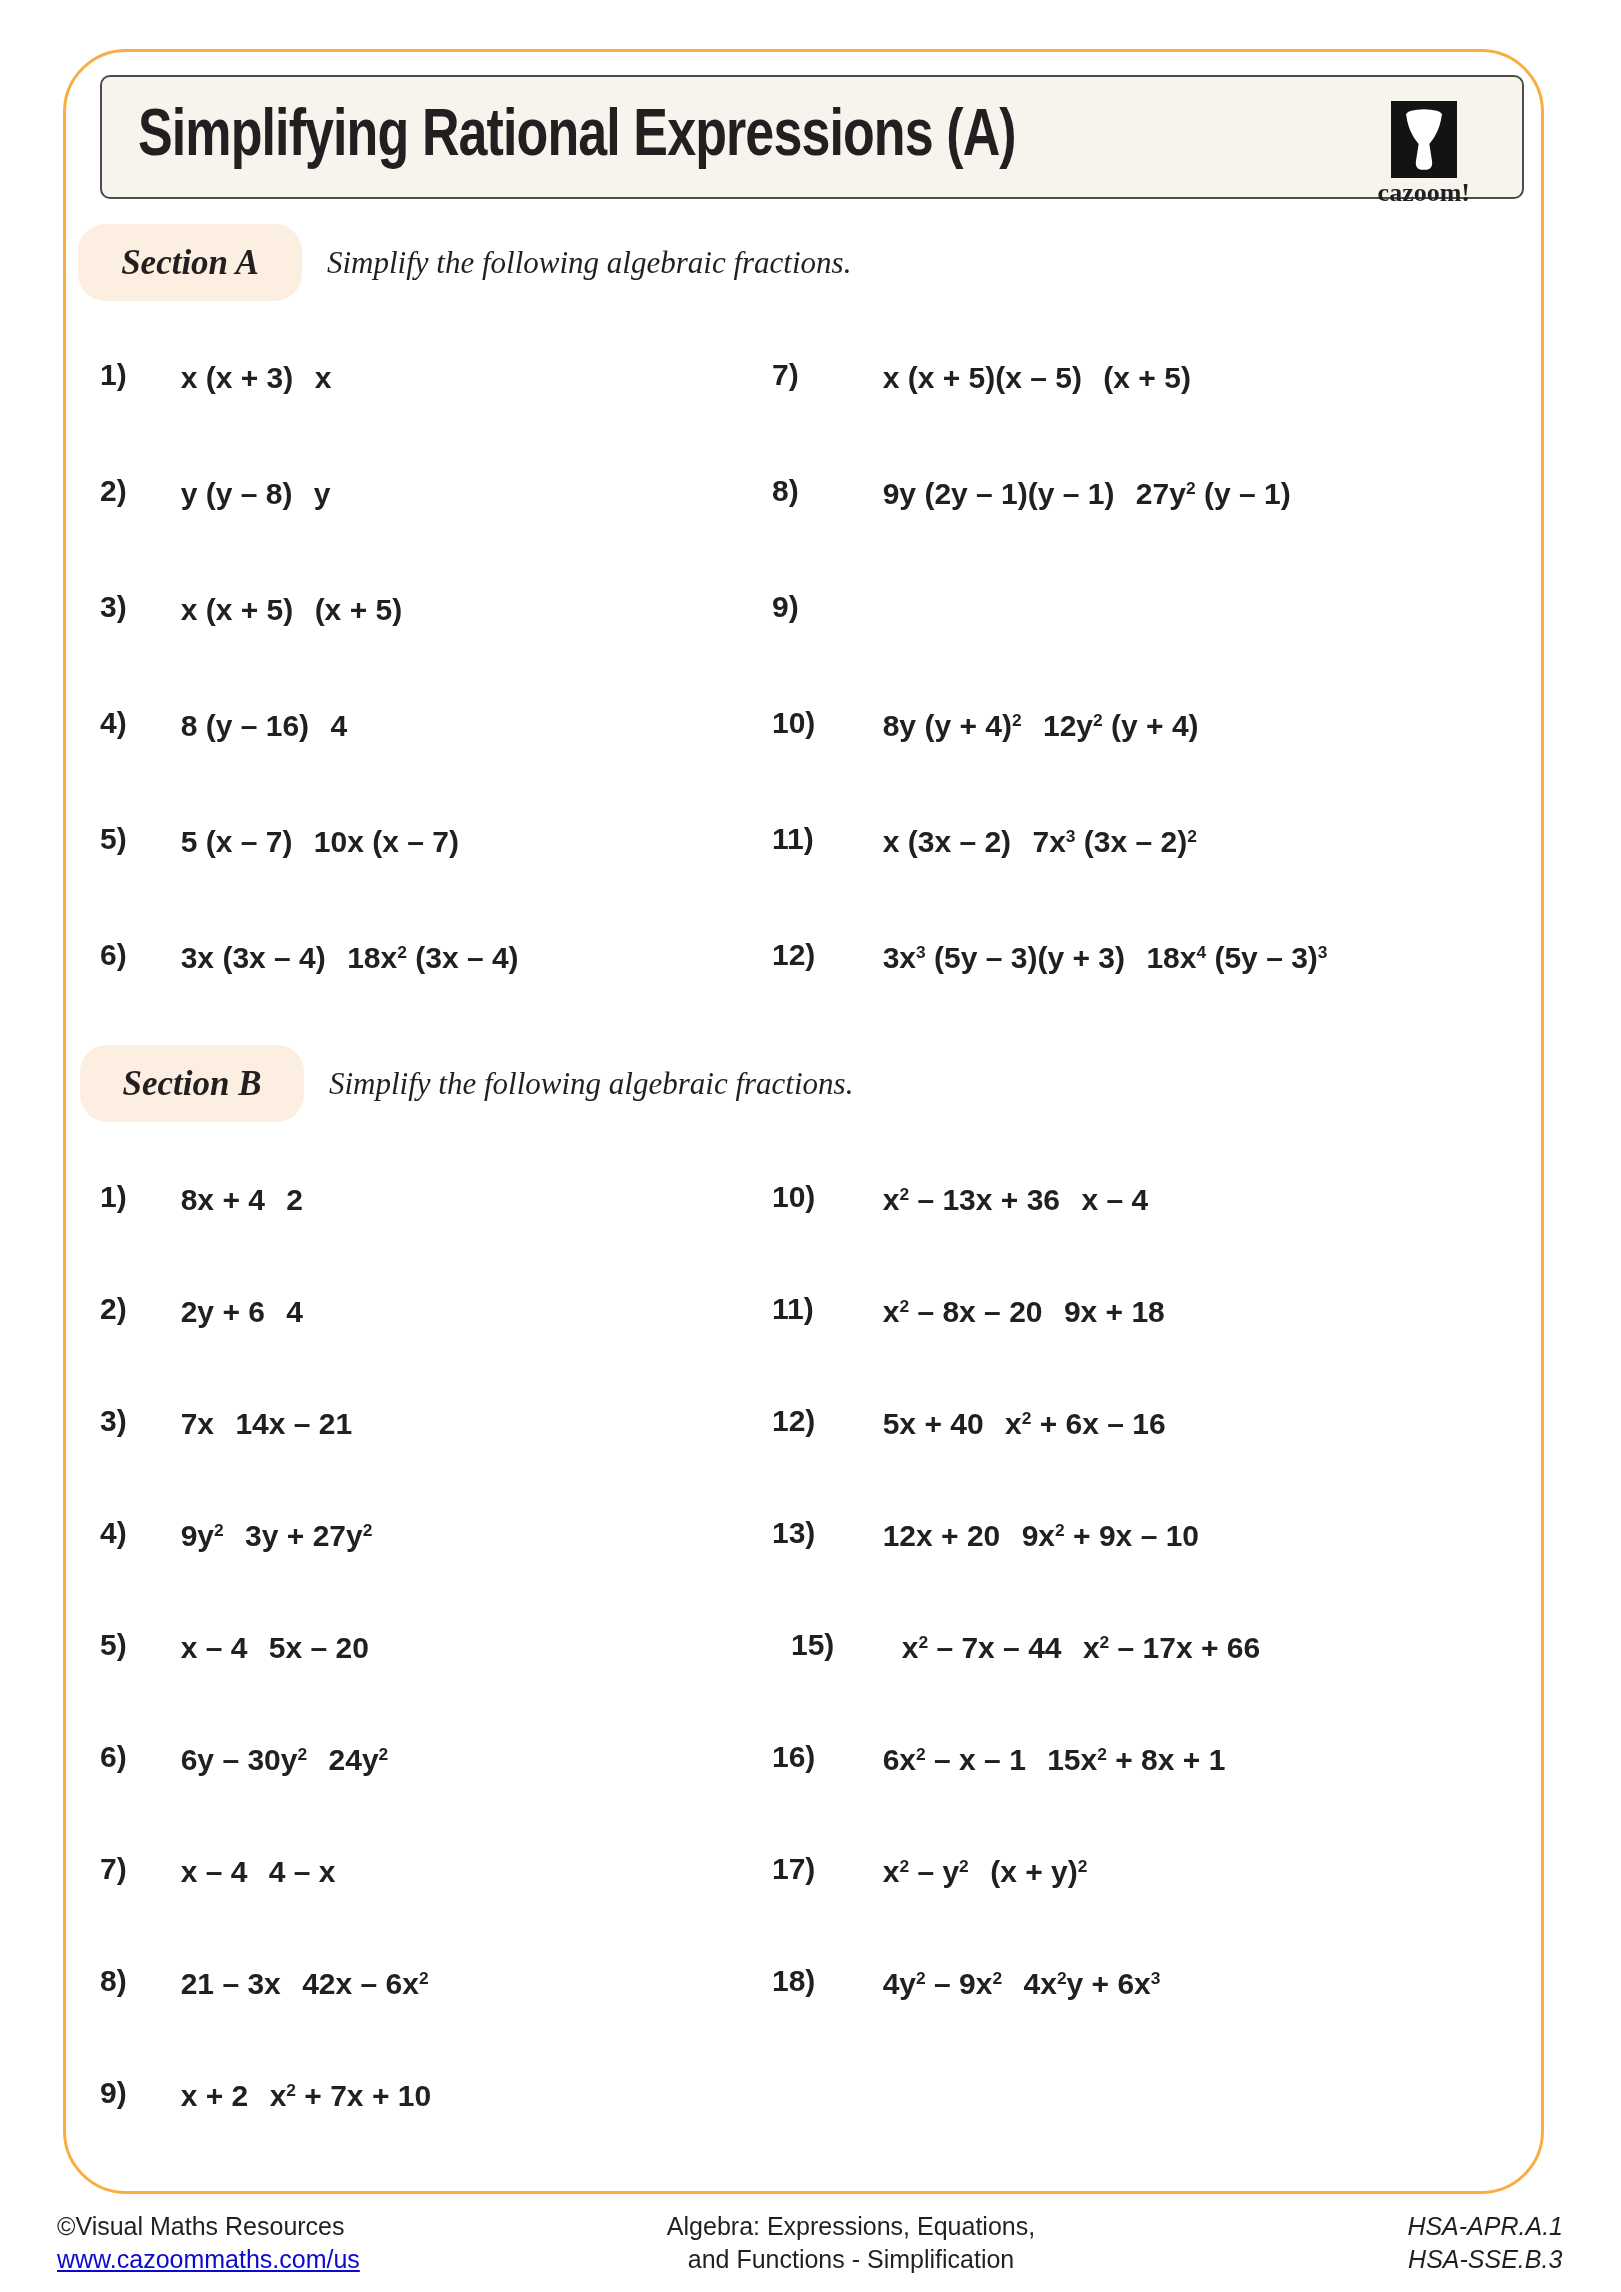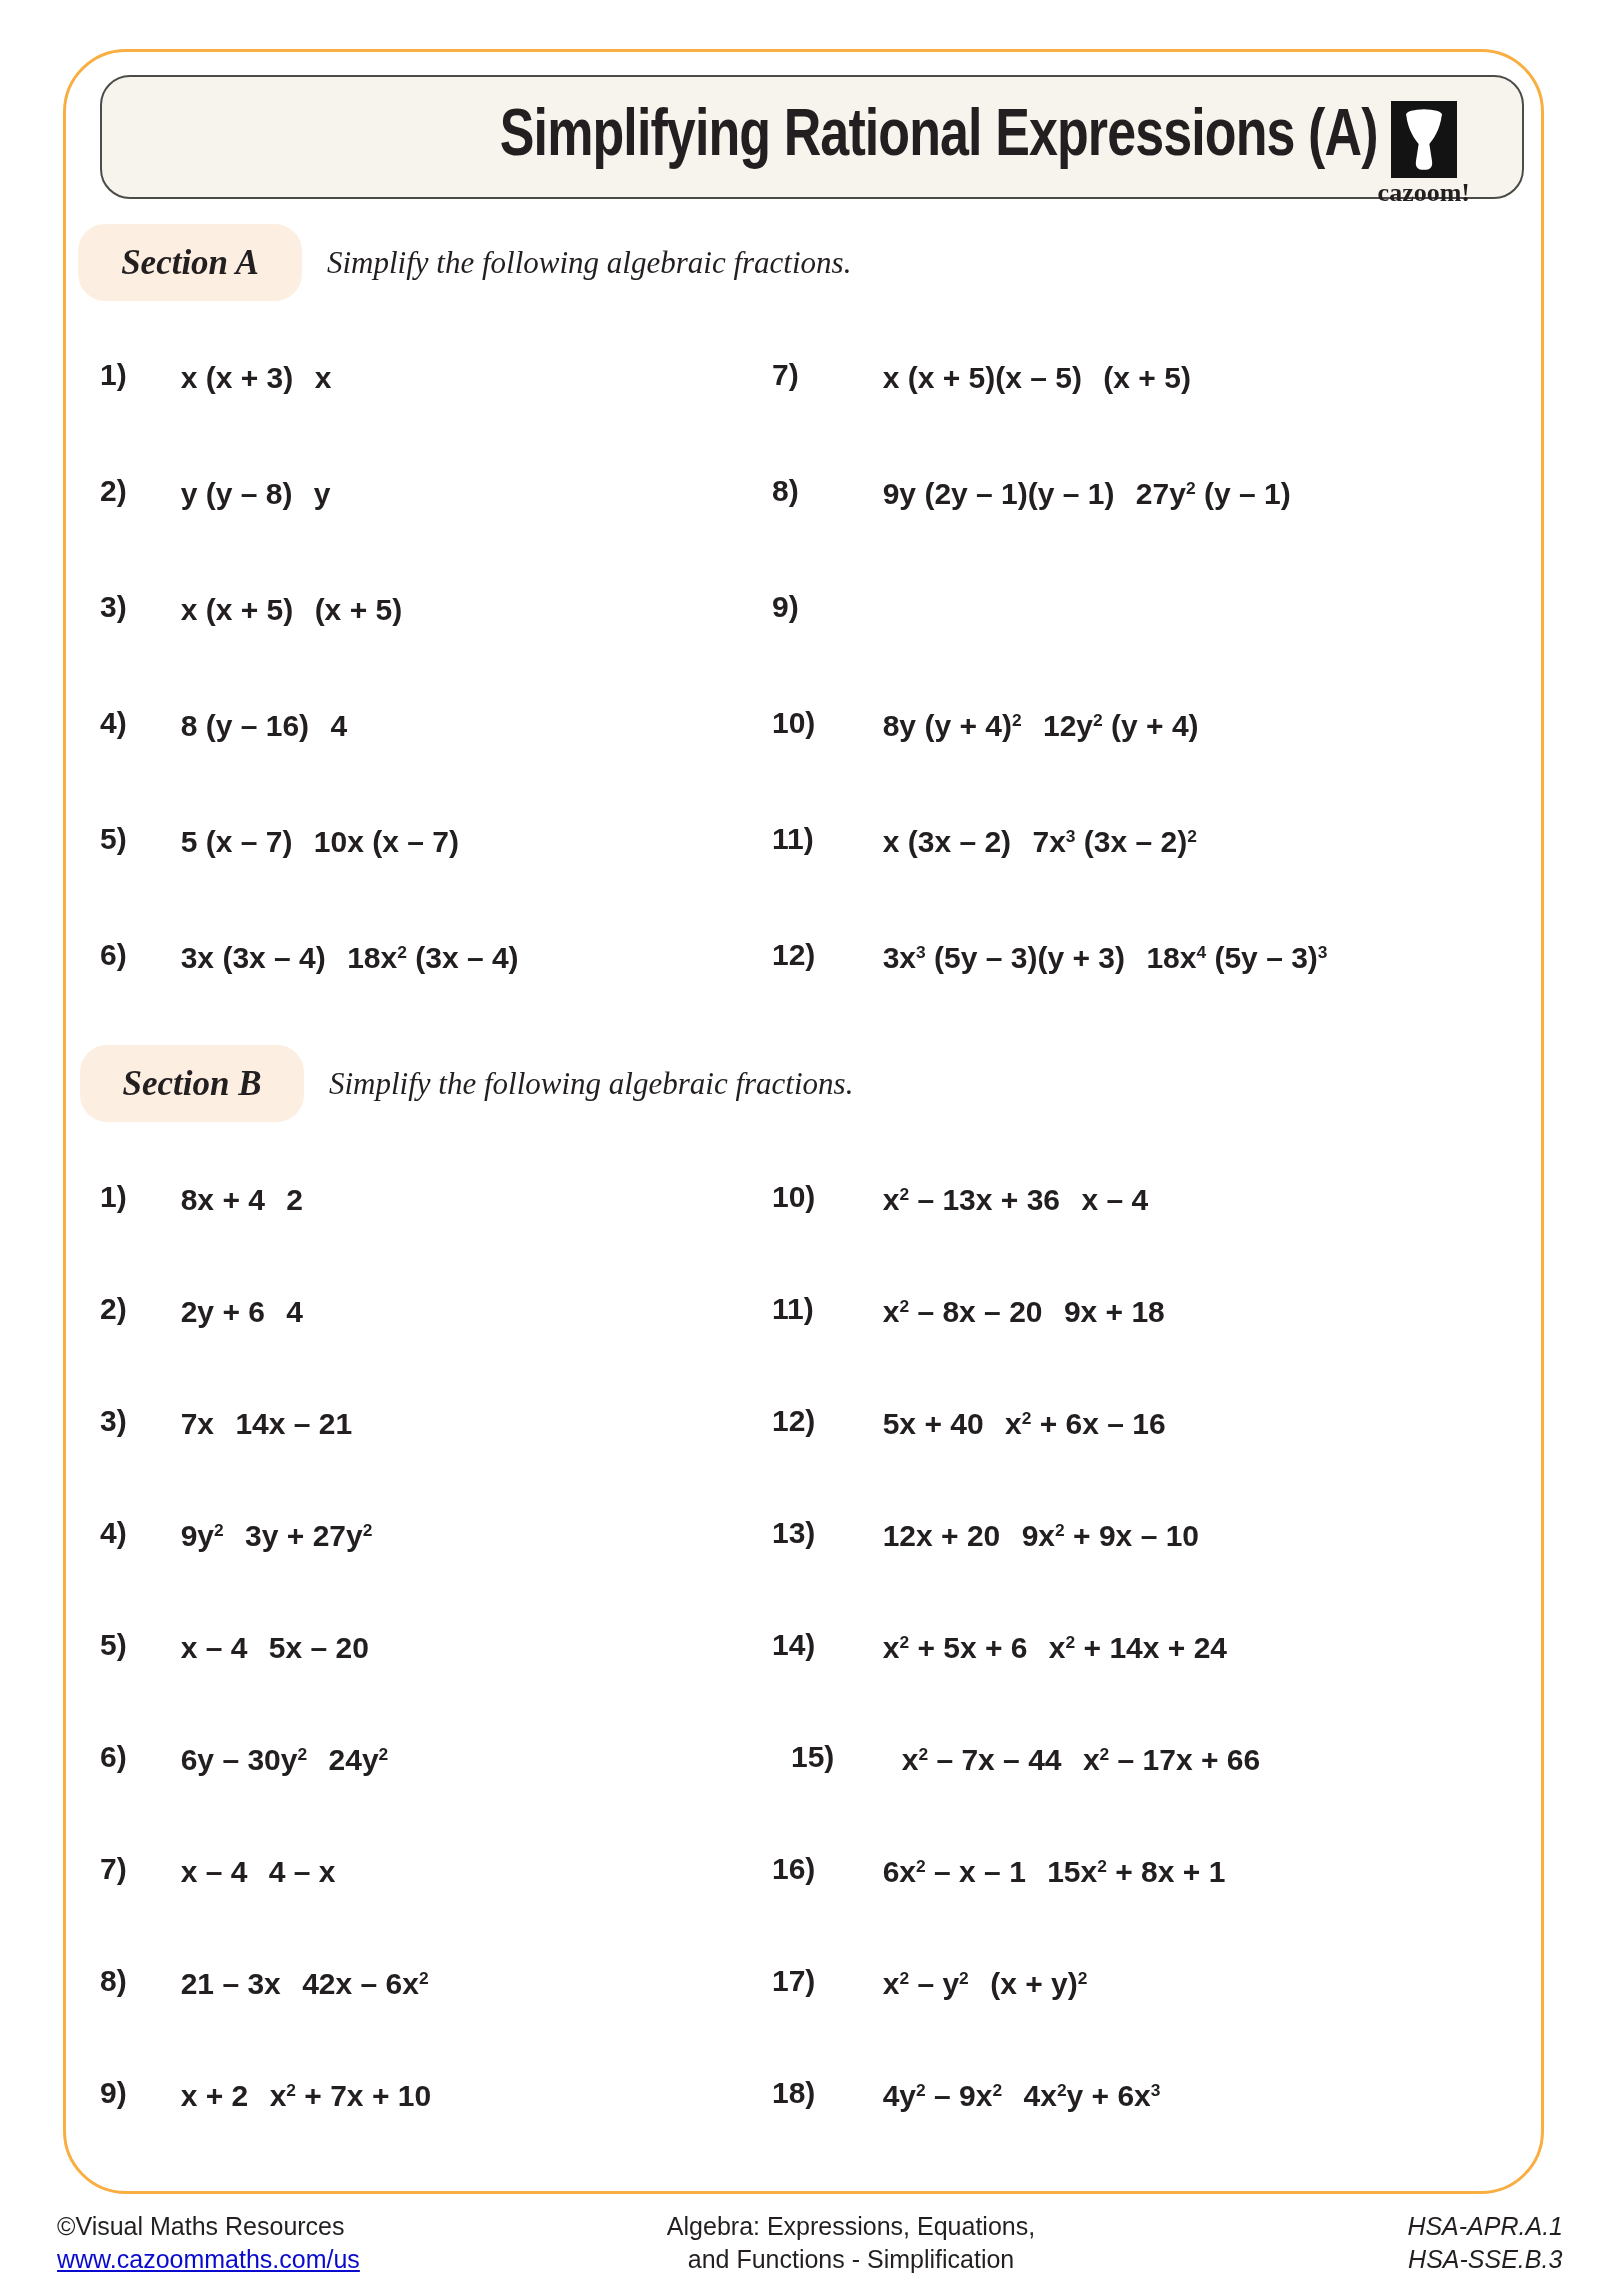--- a/index.html
+++ b/index.html
@@ -19,22 +19,22 @@
   }
   .page{position:relative;width:1622px;height:2293px;overflow:hidden;}
 
   .frame{
     position:absolute;left:63px;top:49px;width:1481px;height:2145px;
     border:3.6px solid var(--frame_orange);border-radius:63px;box-sizing:border-box;
   }
 
   .titlebar{
     position:absolute;left:100px;top:75px;width:1424px;height:124px;box-sizing:border-box;
-    background:var(--panel_cream);border:2.7px solid var(--border_gray);border-radius:30px;
-    display:flex;align-items:center;justify-content:flex-end;padding:0 27px 10px 36px;
+    background:var(--panel_cream);border:2.7px solid var(--border_gray);border-radius:10px;
+    display:flex;align-items:center;justify-content:space-between;padding:0 27px 10px 36px;
   }
   .title{
     font-size:52px;font-weight:bold;letter-spacing:-0.9px;white-space:nowrap;
     transform:scaleY(1.28);transform-origin:left center;
   }
   .logo{display:flex;flex-direction:column;align-items:center;margin-right:25px;margin-top:45px;}
   .logo-mark{width:66px;height:77px;background:var(--logo_black);display:flex;align-items:center;justify-content:center;}
   .logo-mark svg{display:block;}
   .logo-word{
     font-family:"Liberation Serif","DejaVu Serif",serif;font-weight:bold;
@@ -334,28 +334,20 @@
 
   <div class="problem" style="height: 112px;">
     <div class="pnum">13)</div>
     <div class="frac">
       <div class="num">12x + 20</div>
       <div class="bar"></div>
       <div class="den">9x<sup>2</sup> + 9x – 10</div>
     </div>
   </div>
 
-  <div class="problem" style="height: 112px;">
-    <div class="pnum">14)</div>
-    <div class="frac">
-      <div class="num">x<sup>2</sup> + 5x + 6</div>
-      <div class="bar"></div>
-      <div class="den">x<sup>2</sup> + 14x + 24</div>
-    </div>
-  </div>
 
   <div class="problem" style="height: 112px; margin-left: 19px;">
     <div class="pnum">15)</div>
     <div class="frac">
       <div class="num">x<sup>2</sup> – 7x – 44</div>
       <div class="bar"></div>
       <div class="den">x<sup>2</sup> – 17x + 66</div>
     </div>
   </div>
 

